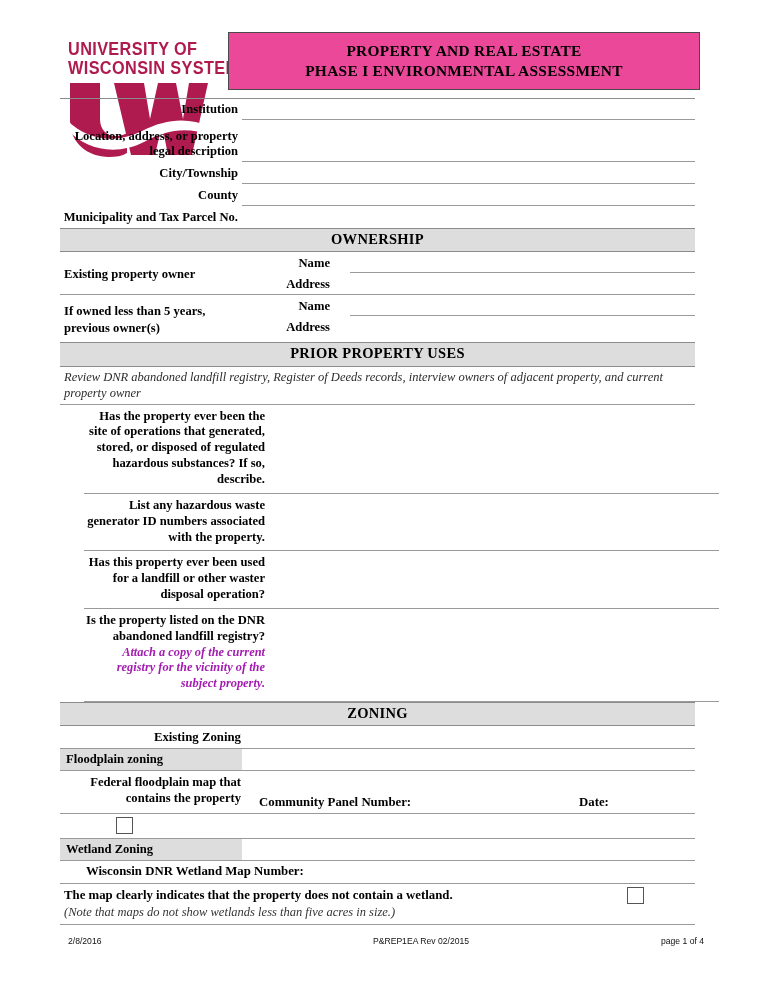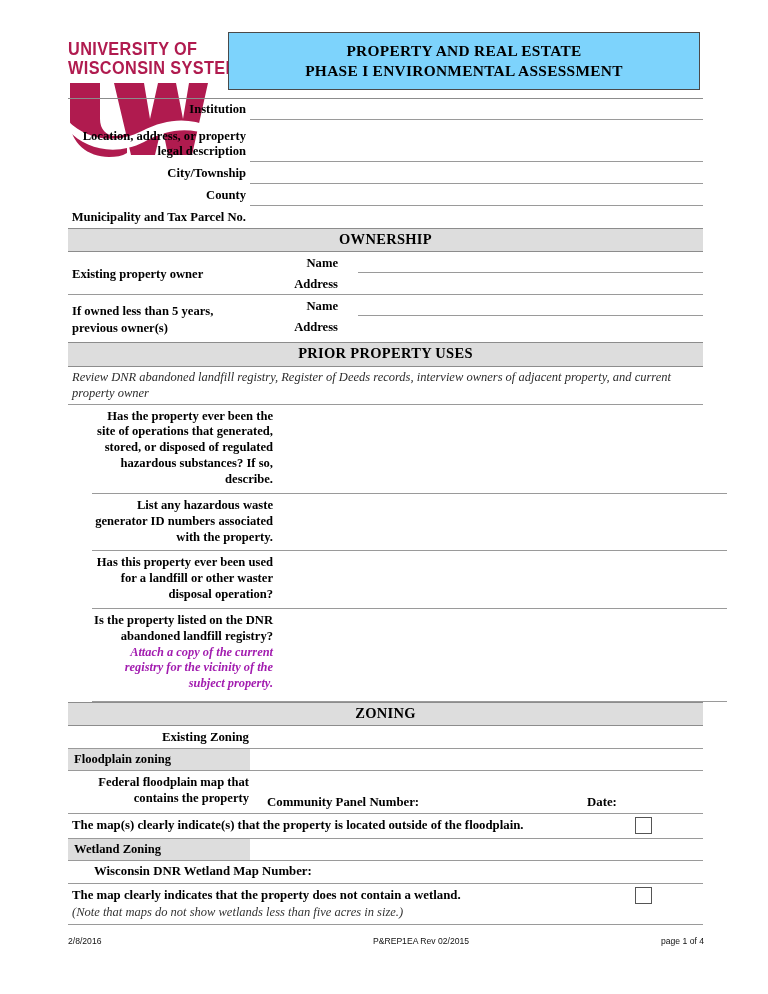--- a/index.html
+++ b/index.html
@@ -56,40 +56,40 @@
     width: 142px;
     height: 76px;
   }
 
   .title-box {
     position: absolute;
     left: 160px;
     top: 0px;
     width: 472px;
     height: 58px;
-    background: #7dd3fc;
+    background: #ec4899;
     border: 1.6px solid #4a4a4a;
     box-sizing: border-box;
     display: flex;
     flex-direction: column;
     align-items: center;
     justify-content: center;
   }
   .title-box .tline {
     font-weight: bold;
     font-size: 15.4px;
     letter-spacing: 0.3px;
     line-height: 1.32;
     text-align: center;
   }
 
   
   .form {
     position: absolute;
-    left: 68px;
+    left: 60px;
     top: 98px;
     width: 635px;
   }
 
   .rule {
     height: 0;
     border-top: 1.1px solid #9a9a9a;
     width: 100%;
   }
   .rule.thick {
@@ -471,21 +471,20 @@
 
     <div class="fedrow">
       <div class="fl">Federal floodplain map that contains the property</div>
       <div class="fr">
         <span class="cpn">Community Panel Number:</span>
         <span class="datelbl">Date:</span>
       </div>
     </div>
 
     <div class="checkrow">
-      <div class="ctext">The map(s) clearly indicate(s) that the property is located outside of the floodplain.</div>
       <div class="cbox-wrap">
         <span class="cbox"></span>
       </div>
     </div>
 
     <div class="zrow" style="height:21px;">
       <div class="zlabel-cell">Wetland Zoning</div>
       <div class="zblank"></div>
     </div>
 

